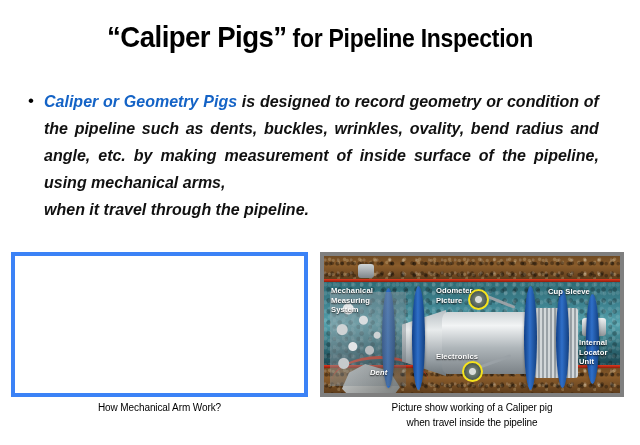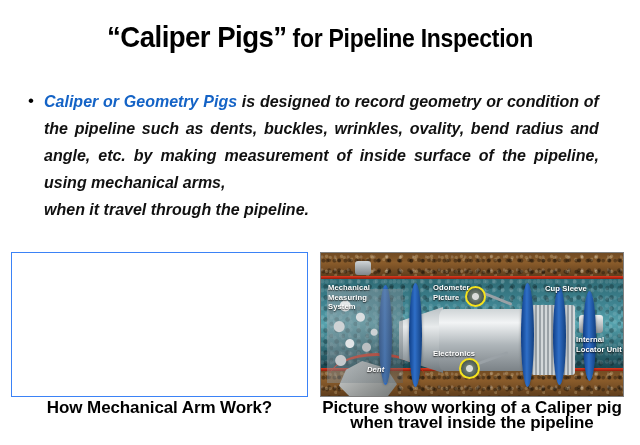--- a/index.html
+++ b/index.html
@@ -38,29 +38,29 @@
     font-size:16.5px;line-height:27px;color:#111;
     text-align:justify;
     transform:scaleX(.97);transform-origin:left top;
   }
   .bullet-body .lead{color:#1463C6;}
   .bullet-body .lastline{display:block;text-align:left;}
 
   
   .panel{
     position:absolute;background:#ffffff;
-    border:1px solid #3b82f6;
+    border:4px solid #3b82f6;
     box-sizing:border-box;overflow:hidden;
   }
   #left-panel{left:11px;top:252px;width:297px;height:145px;}
   #right-panel{left:320px;top:252px;width:304px;height:145px;border-color:#7f7f7f;}
 
   .caption{
     position:absolute;text-align:center;color:#000;
-    font-weight:bold;font-size:17px;line-height:15px;
+    font-weight:normal;font-size:10px;line-height:15px;
     letter-spacing:-0.1px;
   }
   #left-caption{left:11px;top:400px;width:297px;}
   #right-caption{left:320px;top:400px;width:304px;}
 
   
   .ld{position:absolute;inset:0;background:#fff;}
 
   
   .rp{position:absolute;inset:0;background:#0c1a1f;}

